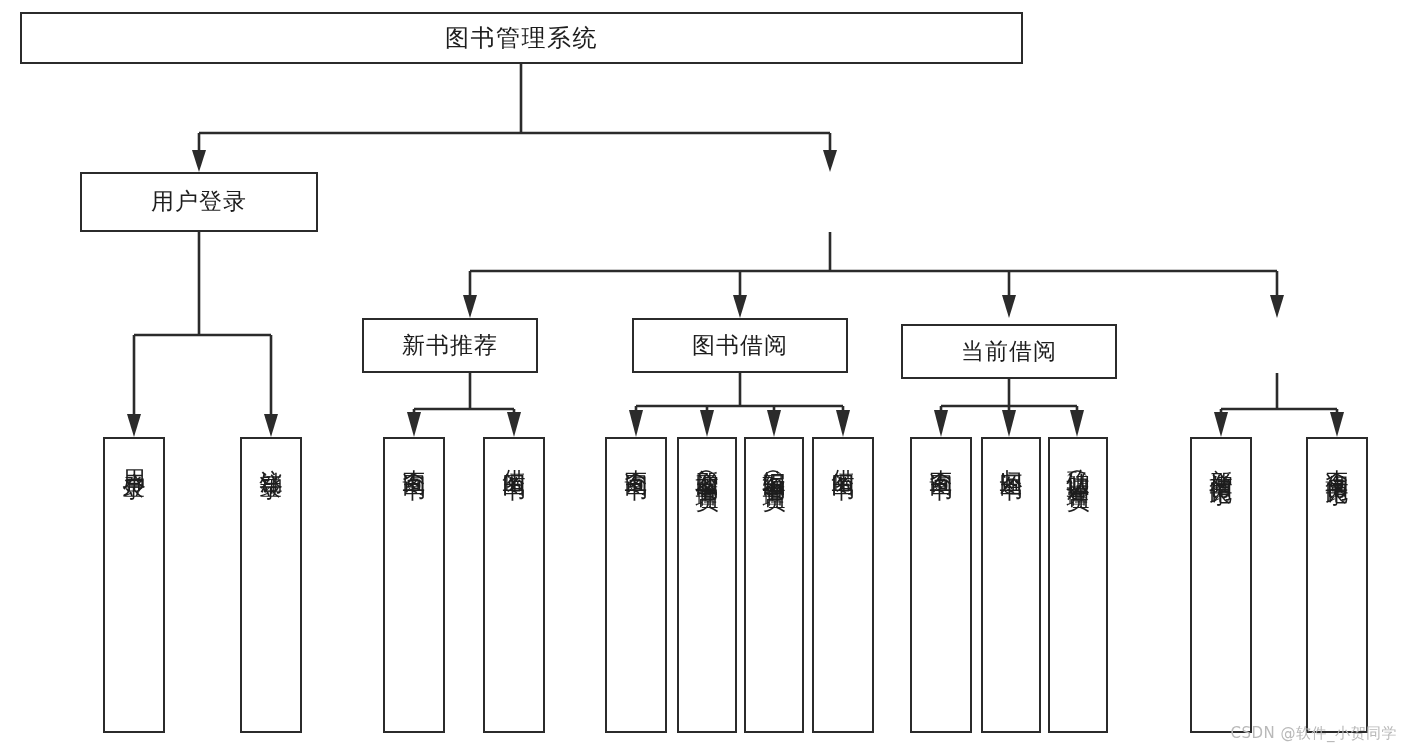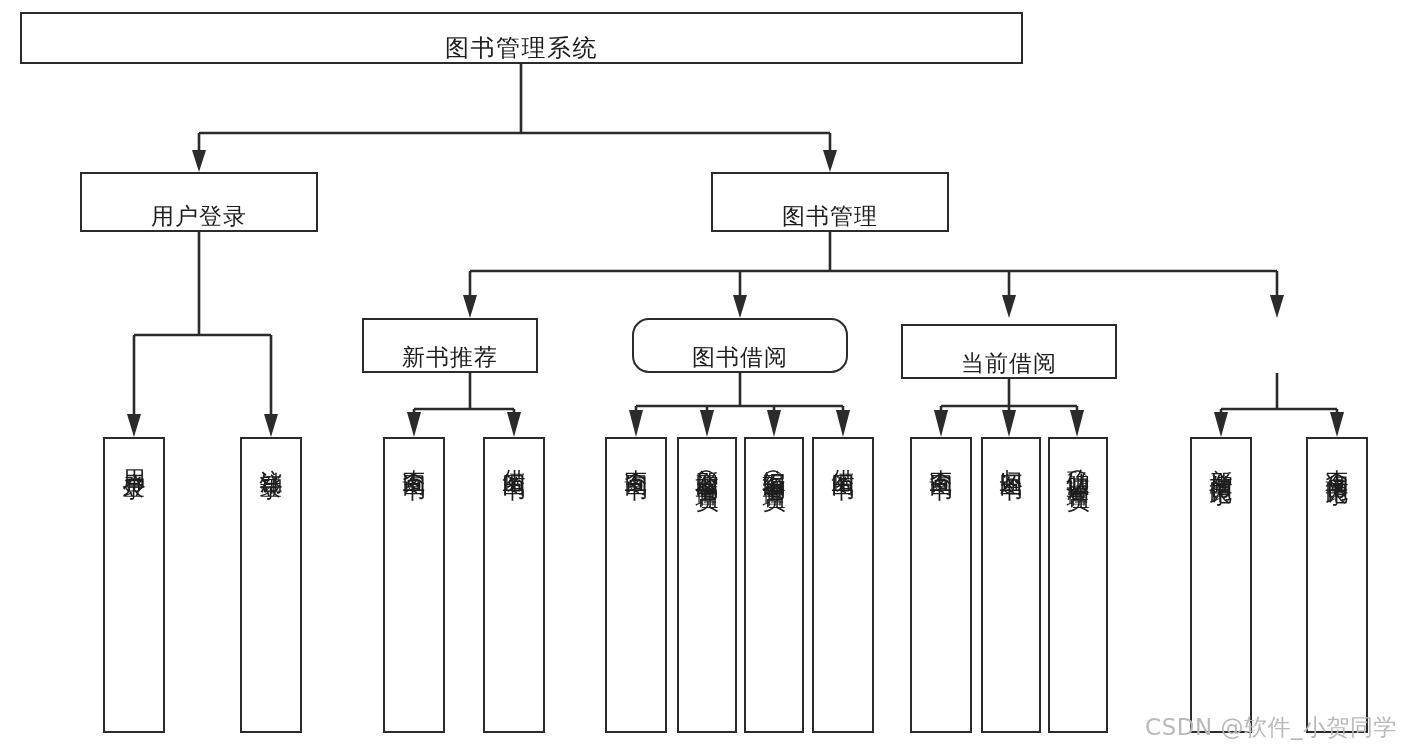--- a/index.html
+++ b/index.html
@@ -18,21 +18,21 @@
     background: #ffffff;
     overflow: hidden;
   }
   
   .node {
     position: absolute;
     box-sizing: border-box;
     background: #ffffff;
     border: 2.5px solid #2b2b2b;
     display: flex;
-    align-items: flex-end;
+    align-items: center;
     justify-content: center;
   }
   .node .label {
     color: #1d1d1d;
     line-height: 1.18;
     text-align: center;
     white-space: nowrap;
   }
   
   .node.horiz .label {
@@ -72,21 +72,21 @@
     fill: none;
   }
   #wires polygon {
     fill: #2b2b2b;
   }
   
   #watermark {
     position: absolute;
     right: 8px;
     bottom: 4px;
-    font-size: 23px;
+    font-size: 15px;
     color: #b9b9b9;
     letter-spacing: 0.5px;
     white-space: nowrap;
     font-family: "DejaVu Sans", "Liberation Sans", sans-serif;
   }
 </style>
 </head>
 <body>
 
 <div id="canvas">
@@ -168,29 +168,26 @@
   </svg>
 
   <div class="node horiz root" style="left:20px; top:12px; width:1003px; height:52px;">
     <span class="label">图书管理系统</span>
   </div>
 
   <div class="node horiz" style="left:80px; top:172px; width:238px; height:60px;">
     <span class="label">用户登录</span>
   </div>
 
-  <div class="node horiz" style="left:711px; top:172px; width:238px; height:60px;">
-    <span class="label">图书管理</span>
-  </div>
 
   <div class="node horiz" style="left:362px; top:318px; width:176px; height:55px;">
     <span class="label">新书推荐</span>
   </div>
 
-  <div class="node horiz" style="left:632px; top:318px; width:216px; height:55px;border-radius:17px;">
+  <div class="node horiz" style="left:632px; top:318px; width:216px; height:55px;">
     <span class="label">图书借阅</span>
   </div>
 
   <div class="node horiz" style="left:901px; top:318px; width:216px; height:55px;margin-top:6px;">
     <span class="label">当前借阅</span>
   </div>
 
 
   <div class="node vert" style="left:103px; top:437px; width:62px; height:296px;">
     <span class="label">用户登录</span>

